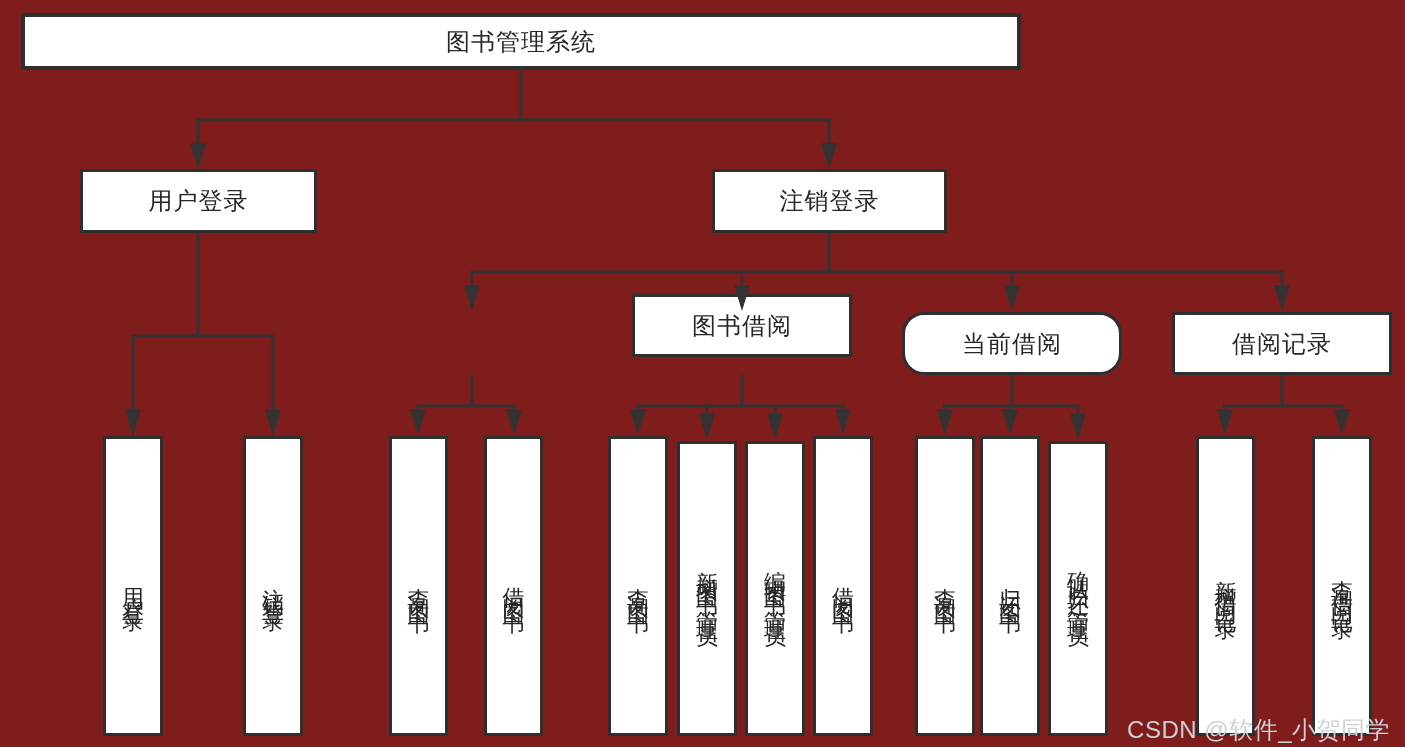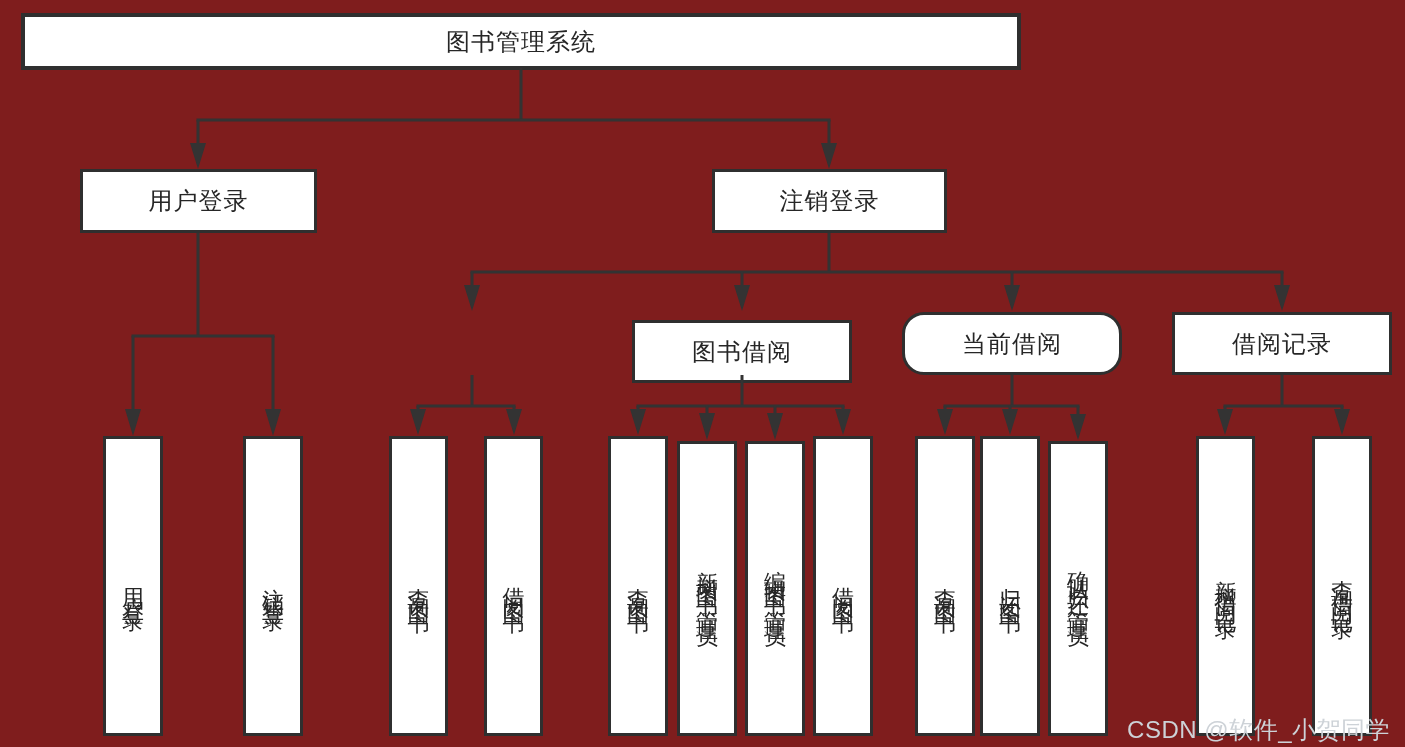--- a/index.html
+++ b/index.html
@@ -110,21 +110,21 @@
       <path d="M1342,406 V411"></path>
       <polygon points="1334,409 1350,409 1342,435"></polygon>
     </g>
   </svg>
 
   <div class="node root" style="left:21px;top:13px;width:1000px;height:57px;">图书管理系统</div>
 
   <div class="node" style="left:80px;top:169px;width:237px;height:64px;">用户登录</div>
   <div class="node" style="left:712px;top:169px;width:235px;height:64px;">注销登录</div>
 
-  <div class="node" style="left:632px;top:320px;width:220px;height:63px;">图书借阅</div>
+  <div class="node" style="left:632px;top:294px;width:220px;height:63px;">图书借阅</div>
   <div class="node" style="left:902px;top:312px;width:220px;height:63px;border-radius:22px;">当前借阅</div>
   <div class="node" style="left:1172px;top:312px;width:220px;height:63px;">借阅记录</div>
 
   <div class="leaf" style="left:103px;top:436px;width:60px;height:300px;">
     <span>用户登录</span>
   </div>
   <div class="leaf" style="left:243px;top:436px;width:60px;height:300px;">
     <span>注销登录</span>
   </div>
 

